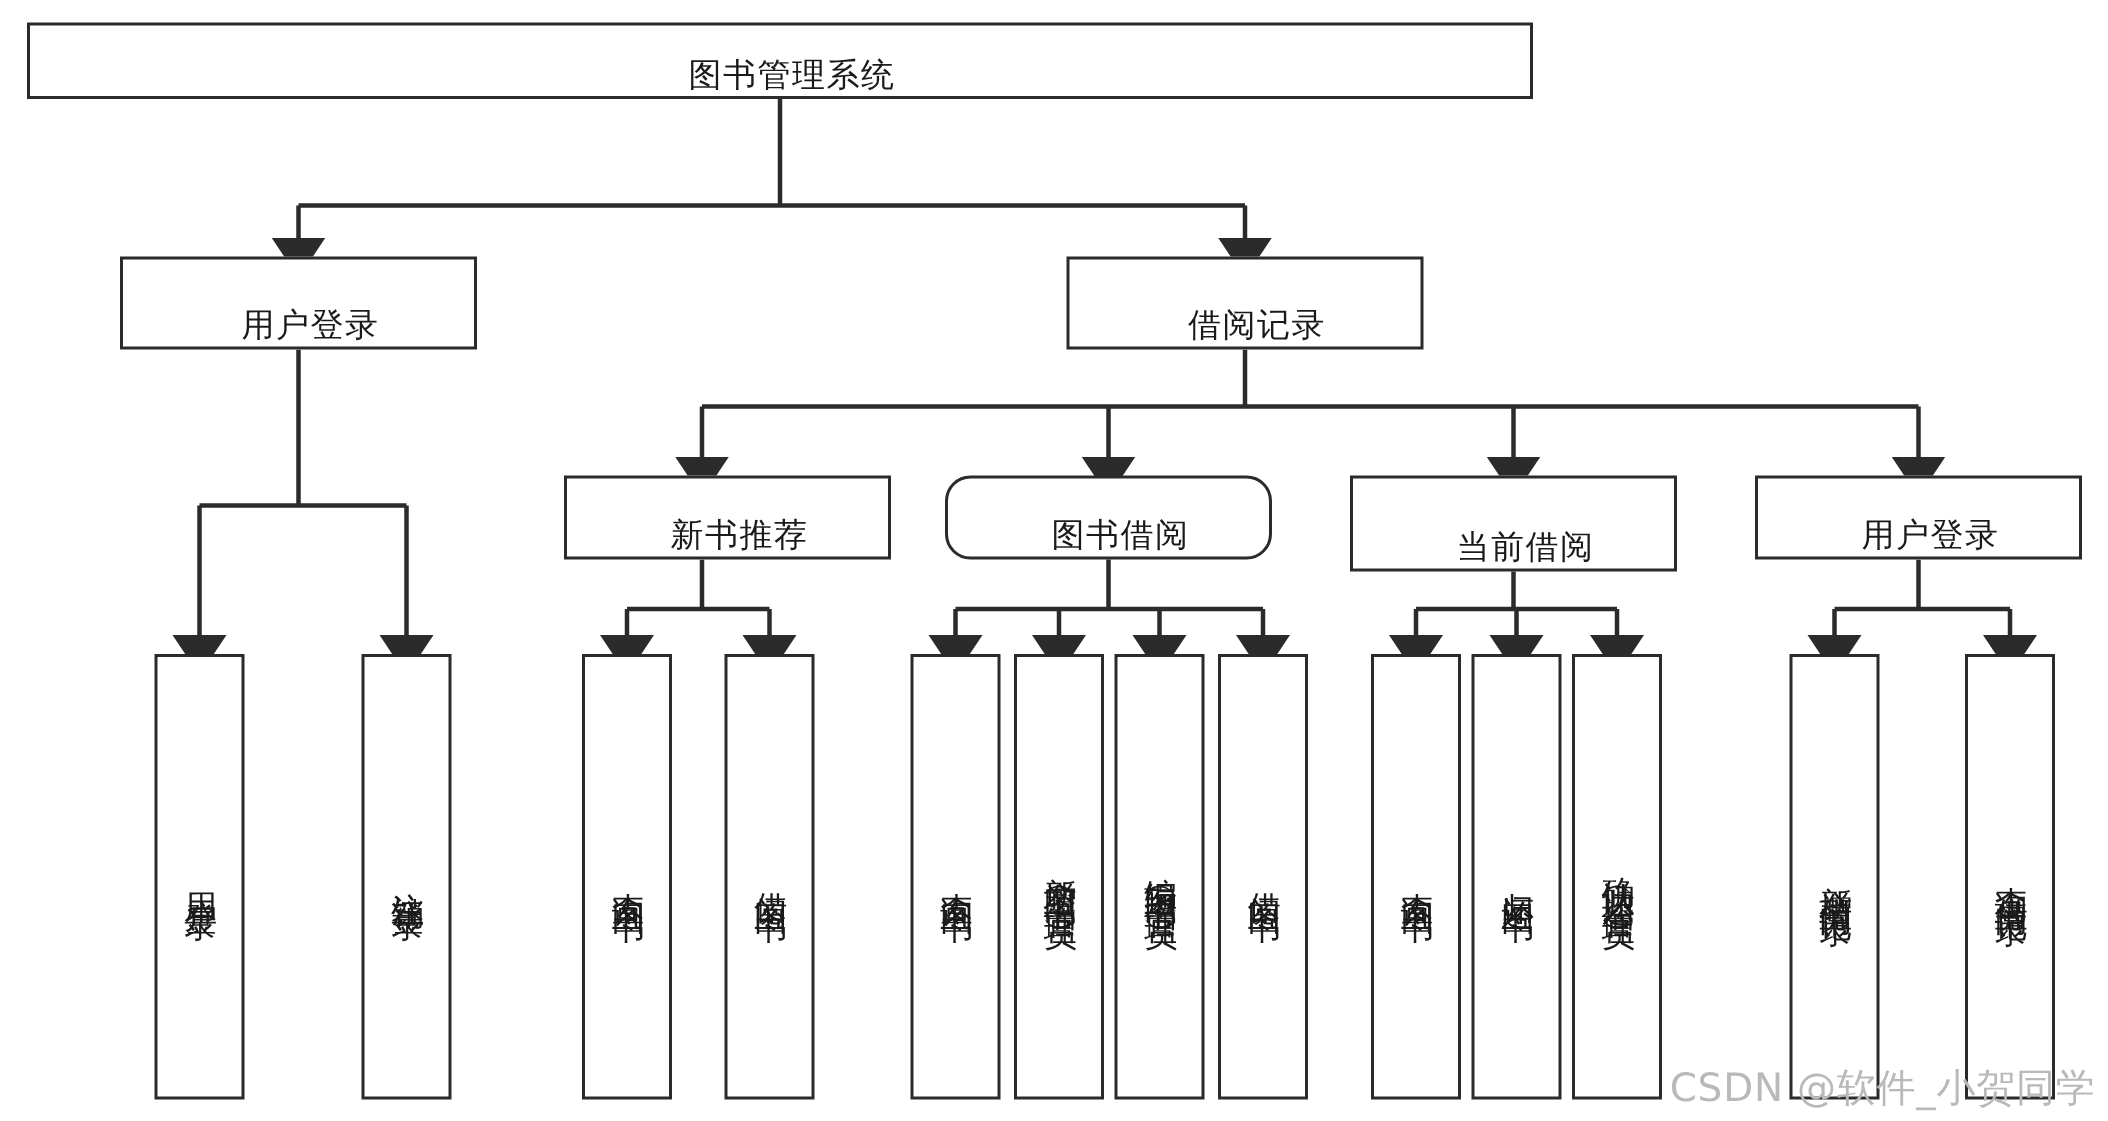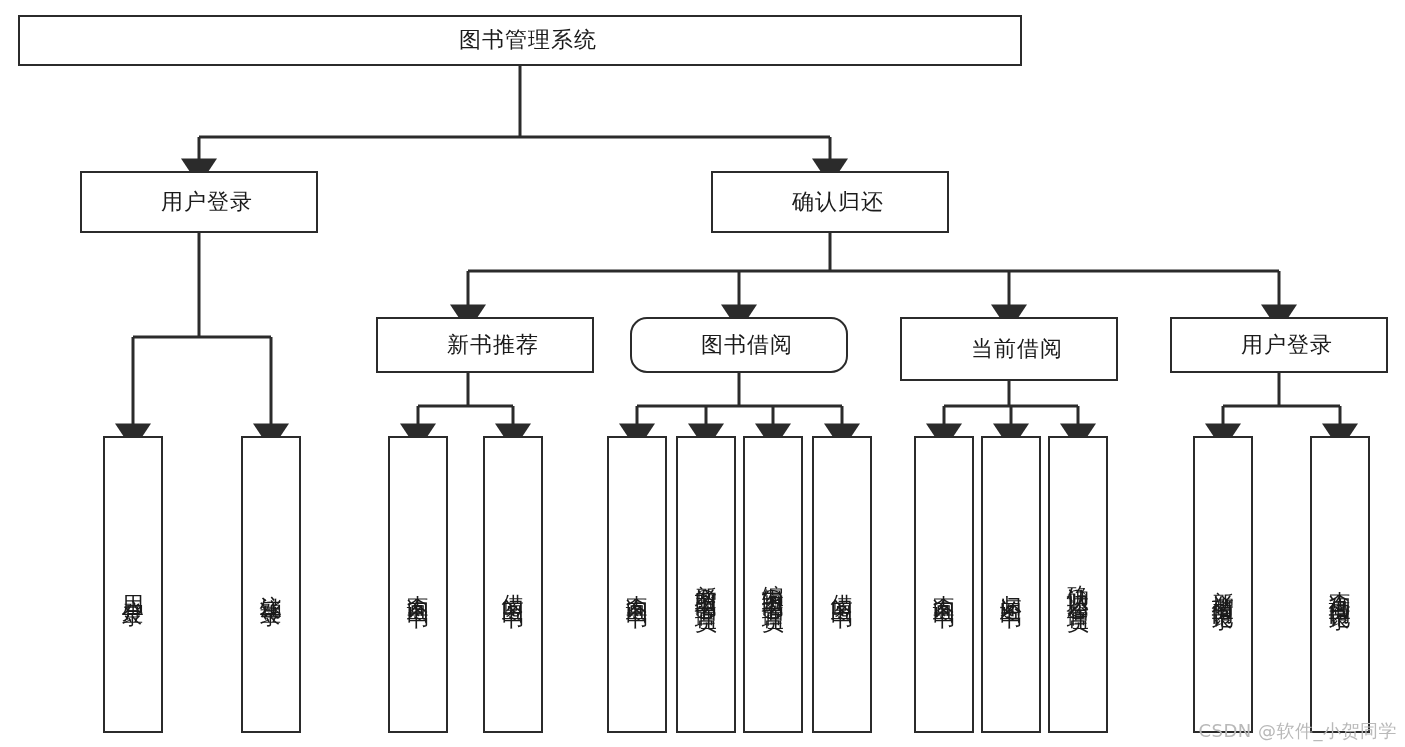--- a/index.html
+++ b/index.html
@@ -13,21 +13,21 @@
     height:747px;
     background:#ffffff;
     overflow:hidden;
   }
   .node{
     position:absolute;
     box-sizing:border-box;
     border:2px solid #2b2b2b;
     background:#ffffff;
     display:flex;
-    align-items:center;
+    align-items:flex-end;
     justify-content:center;
     color:#1a1a1a;
     padding-left:16px;
   }
   .node.horiz{
     font-size:22px;
     letter-spacing:1px;
     line-height:1.2;
   }
   .node.root{
@@ -54,21 +54,21 @@
   svg#wires{
     position:absolute;
     left:0;top:0;
     width:1405px;height:747px;
     pointer-events:none;
   }
   .watermark{
     position:absolute;
     right:8px;
     bottom:4px;
-    font-size:18px;
+    font-size:26px;
     color:#b9b9b9;
     letter-spacing:0.5px;
     white-space:nowrap;
   }
 </style>
 </head>
 <body>
 
 <div id="canvas">
 
@@ -123,21 +123,21 @@
   </svg>
 
   <div class="node horiz root" style="left:18px;top:15px;width:1004px;height:51px;">
     <span>图书管理系统</span>
   </div>
 
   <div class="node horiz" style="left:80px;top:171px;width:238px;height:62px;">
     <span>用户登录</span>
   </div>
   <div class="node horiz" style="left:711px;top:171px;width:238px;height:62px;">
-    <span>确认归还</span>
+    <span>借阅记录</span>
   </div>
 
   <div class="node horiz" style="left:376px;top:317px;width:218px;height:56px;">
     <span>新书推荐</span>
   </div>
   <div class="node horiz" style="left:630px;top:317px;width:218px;height:56px;border-radius:17px;">
     <span>图书借阅</span>
   </div>
   <div class="node horiz" style="left:900px;top:317px;width:218px;height:64px;">
     <span>当前借阅</span>

